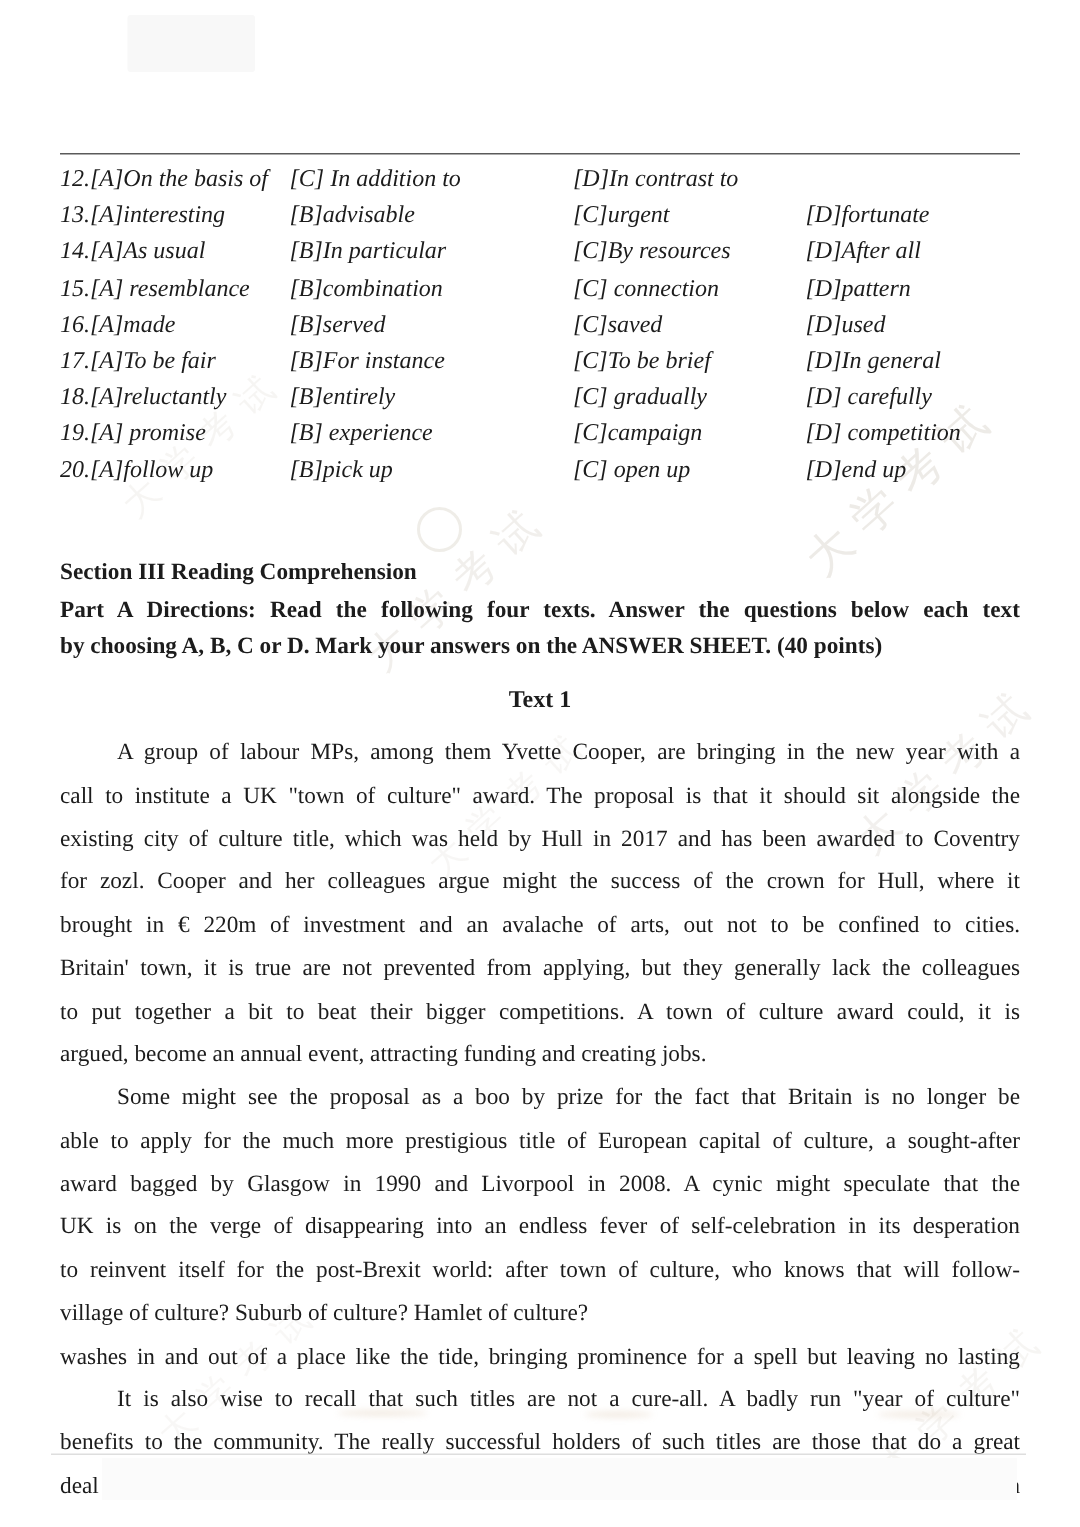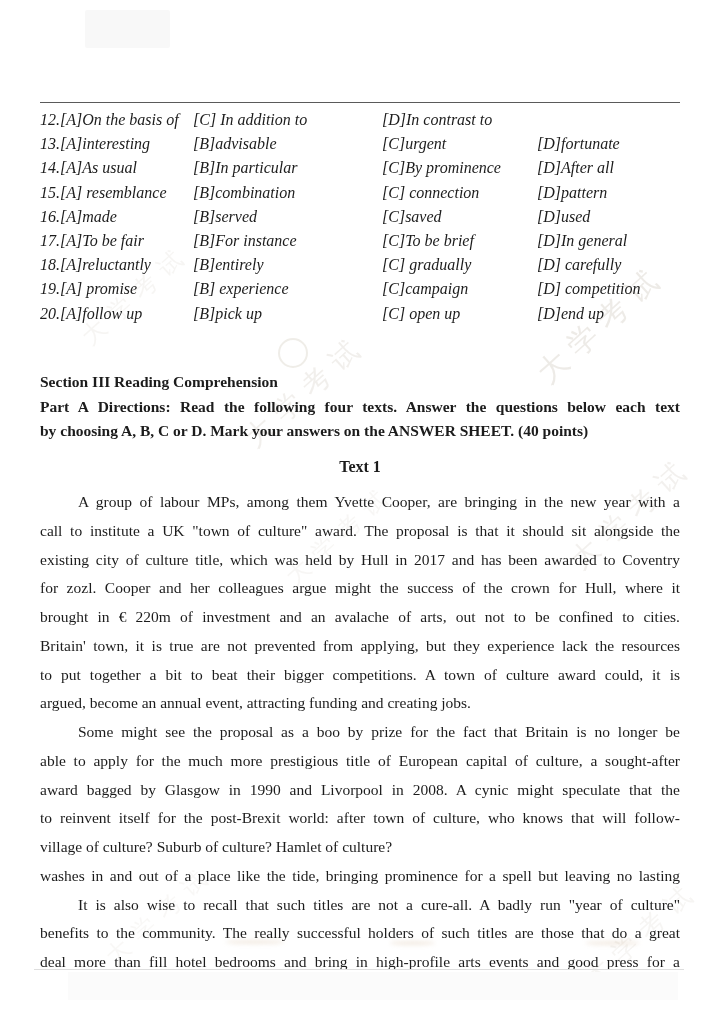--- a/index.html
+++ b/index.html
@@ -115,21 +115,21 @@
       </div>
       <div class="opt-row">
         <div class="opt-cell">13.[A]interesting</div>
         <div class="opt-cell">[B]advisable</div>
         <div class="opt-cell">[C]urgent</div>
         <div class="opt-cell">[D]fortunate</div>
       </div>
       <div class="opt-row">
         <div class="opt-cell">14.[A]As usual</div>
         <div class="opt-cell">[B]In particular</div>
-        <div class="opt-cell">[C]By prominence</div>
+        <div class="opt-cell">[C]By resources</div>
         <div class="opt-cell">[D]After all</div>
       </div>
       <div class="opt-row">
         <div class="opt-cell">15.[A] resemblance</div>
         <div class="opt-cell">[B]combination</div>
         <div class="opt-cell">[C] connection</div>
         <div class="opt-cell">[D]pattern</div>
       </div>
       <div class="opt-row">
         <div class="opt-cell">16.[A]made</div>
@@ -172,28 +172,29 @@
   </div>
 
   <div class="text1-title">Text 1</div>
   <div class="passage">
       <div>
         <div class="line first">A group of labour MPs, among them Yvette Cooper, are bringing in the new year with a</div>
         <div class="line">call to institute a UK "town of culture" award. The proposal is that it should sit alongside the</div>
         <div class="line">existing city of culture title, which was held by Hull in 2017 and has been awarded to Coventry</div>
         <div class="line">for zozl. Cooper and her colleagues argue might the success of the crown for Hull, where it</div>
         <div class="line">brought in € 220m of investment and an avalache of arts, out not to be confined to cities.</div>
-        <div class="line">Britain' town, it is true are not prevented from applying, but they experience lack the resources</div>
+        <div class="line">Britain' town, it is true are not prevented from applying, but they generally lack the colleagues</div>
         <div class="line">to put together a bit to beat their bigger competitions. A town of culture award could, it is</div>
         <div class="line last">argued, become an annual event, attracting funding and creating jobs.</div>
       </div>
       <div>
         <div class="line first">Some might see the proposal as a boo by prize for the fact that Britain is no longer be</div>
         <div class="line">able to apply for the much more prestigious title of European capital of culture, a sought-after</div>
         <div class="line">award bagged by Glasgow in 1990 and Livorpool in 2008. A cynic might speculate that the</div>
+        <div class="line">UK is on the verge of disappearing into an endless fever of self-celebration in its desperation</div>
         <div class="line">to reinvent itself for the post-Brexit world: after town of culture, who knows that will follow-</div>
         <div class="line last">village of culture? Suburb of culture? Hamlet of culture?</div>
       </div>
       <div>
         <div class="line">washes in and out of a place like the tide, bringing prominence for a spell but leaving no lasting</div>
         <div class="line first">It is also wise to recall that such titles are not a cure-all. A badly run "year of culture"</div>
         <div class="line">benefits to the community. The really successful holders of such titles are those that do a great</div>
         <div class="line">deal more than fill hotel bedrooms and bring in high-profile arts events and good press for a</div>
       </div>
     </div>

